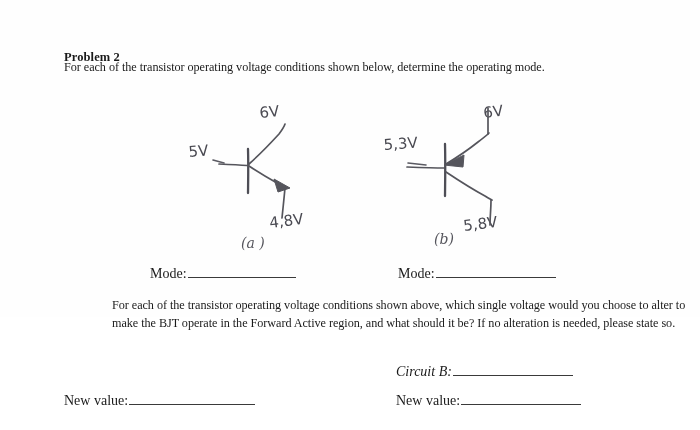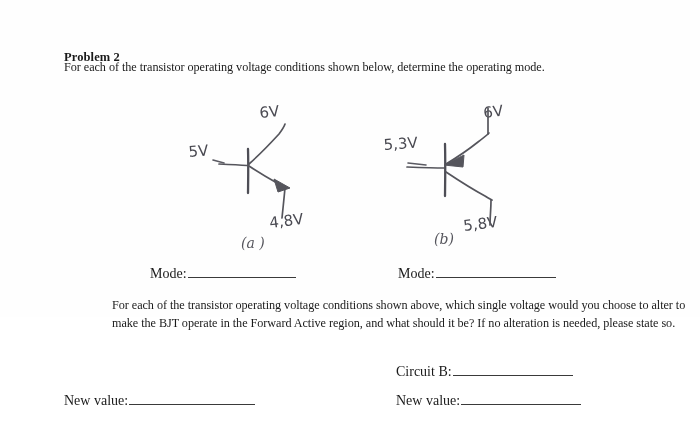--- a/index.html
+++ b/index.html
@@ -64,21 +64,21 @@
     height: 11px;
     margin-left: 1px;
   }
 
   .mode-a  { left: 150px; top: 266px; }
   .mode-b  { left: 398px; top: 266px; }
   .mode-a .blank-line { width: 108px; }
   .mode-b .blank-line { width: 120px; }
 
   .ckt-a   { left: 64px; top: 364px; }
-  .ckt-b   { left: 396px; top: 364px; }
+  .ckt-b   { left: 396px; top: 364px; font-style: italic; }
   .ckt-a .blank-line { width: 118px; }
   .ckt-b .blank-line { width: 120px; }
 
   .newval-a { left: 64px; top: 393px; }
   .newval-b { left: 396px; top: 393px; }
   .newval-a .blank-line { width: 126px; }
   .newval-b .blank-line { width: 120px; }
 
   
   .circuit {

